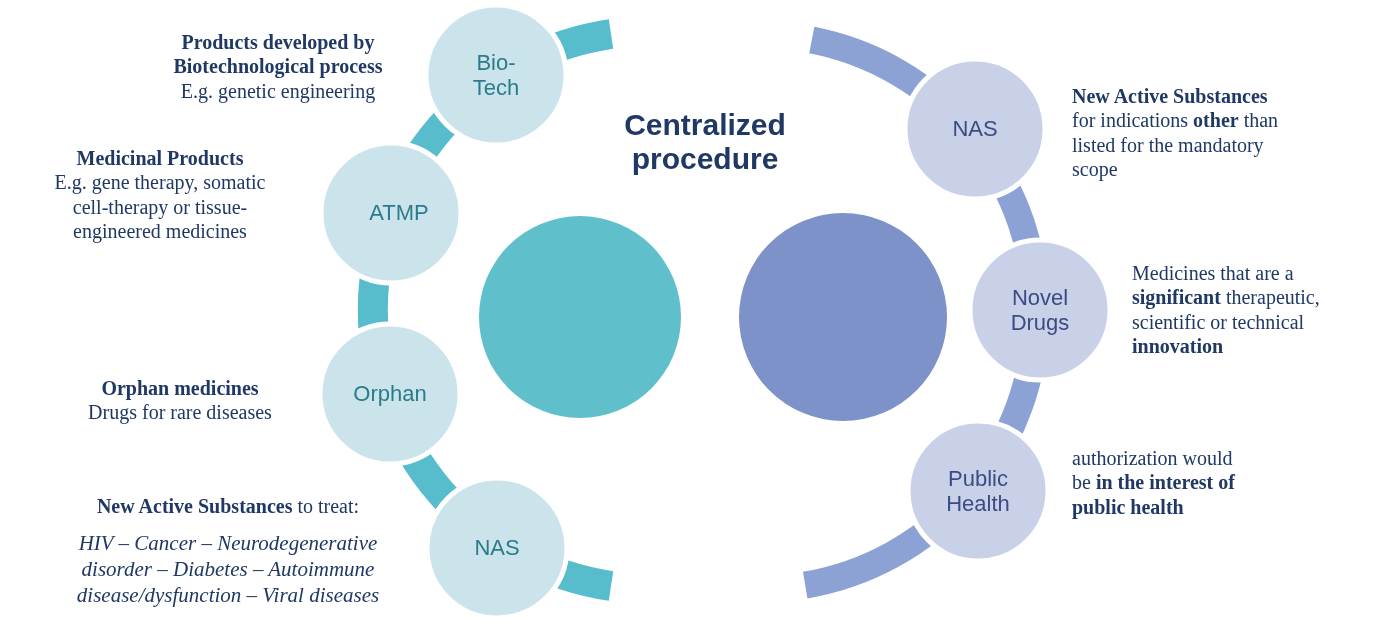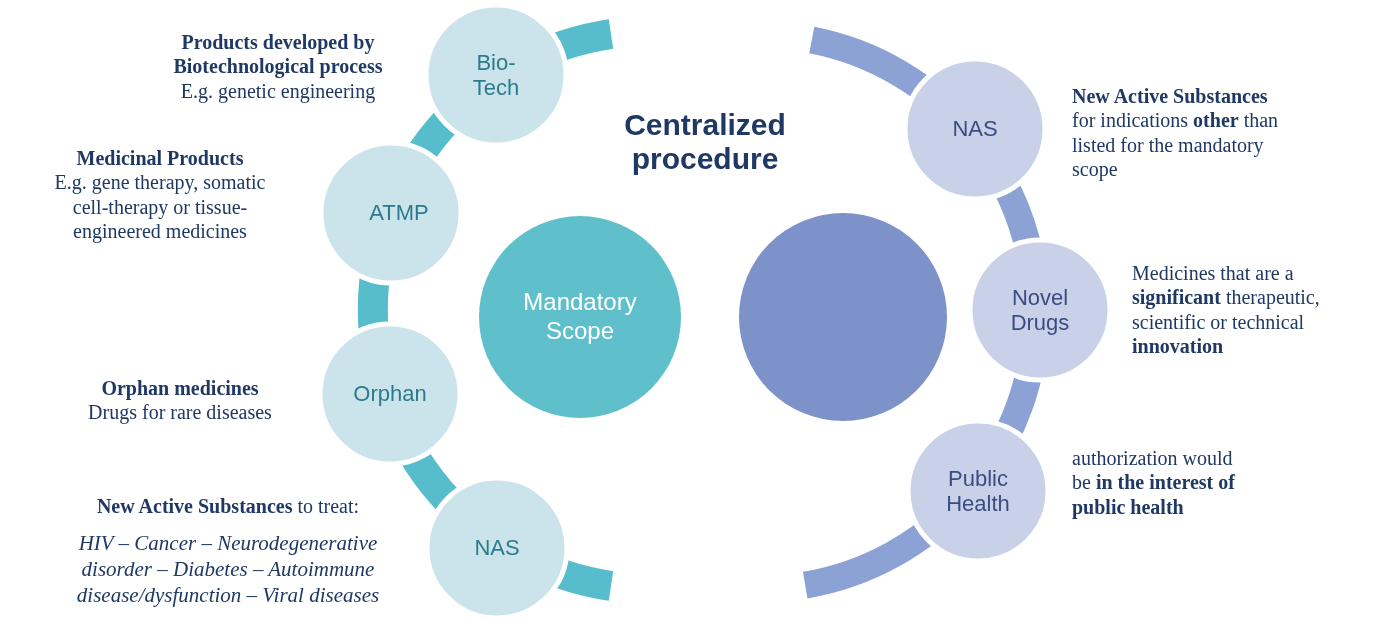--- a/index.html
+++ b/index.html
@@ -82,21 +82,20 @@
 
   <div id="lbl-biotech" class="bub-label left">Bio-Tech</div>
   <div id="lbl-atmp" class="bub-label left">ATMP</div>
   <div id="lbl-orphan" class="bub-label left">Orphan</div>
   <div id="lbl-nas-mandatory" class="bub-label left">NAS</div>
 
   <div id="lbl-nas-optional" class="bub-label right">NAS</div>
   <div id="lbl-novel-drugs" class="bub-label right">Novel Drugs</div>
   <div id="lbl-public-health" class="bub-label right">Public Health</div>
 
-  <div id="lbl-mandatory" class="bub-label center-circle">Mandatory Scope</div>
 
   <div id="ann-biotech" class="ann">
       <div class="ann-line"><span class="b ">Products developed by</span></div>
       <div class="ann-line"><span class="b ">Biotechnological process</span></div>
       <div class="ann-line"><span class="">E.g. genetic engineering</span></div>
     </div>
   <div id="ann-atmp" class="ann">
       <div class="ann-line"><span class="b ">Medicinal Products</span></div>
       <div class="ann-line"><span class="">E.g. gene therapy, somatic</span></div>
       <div class="ann-line"><span class="">cell-therapy or tissue-</span></div>

